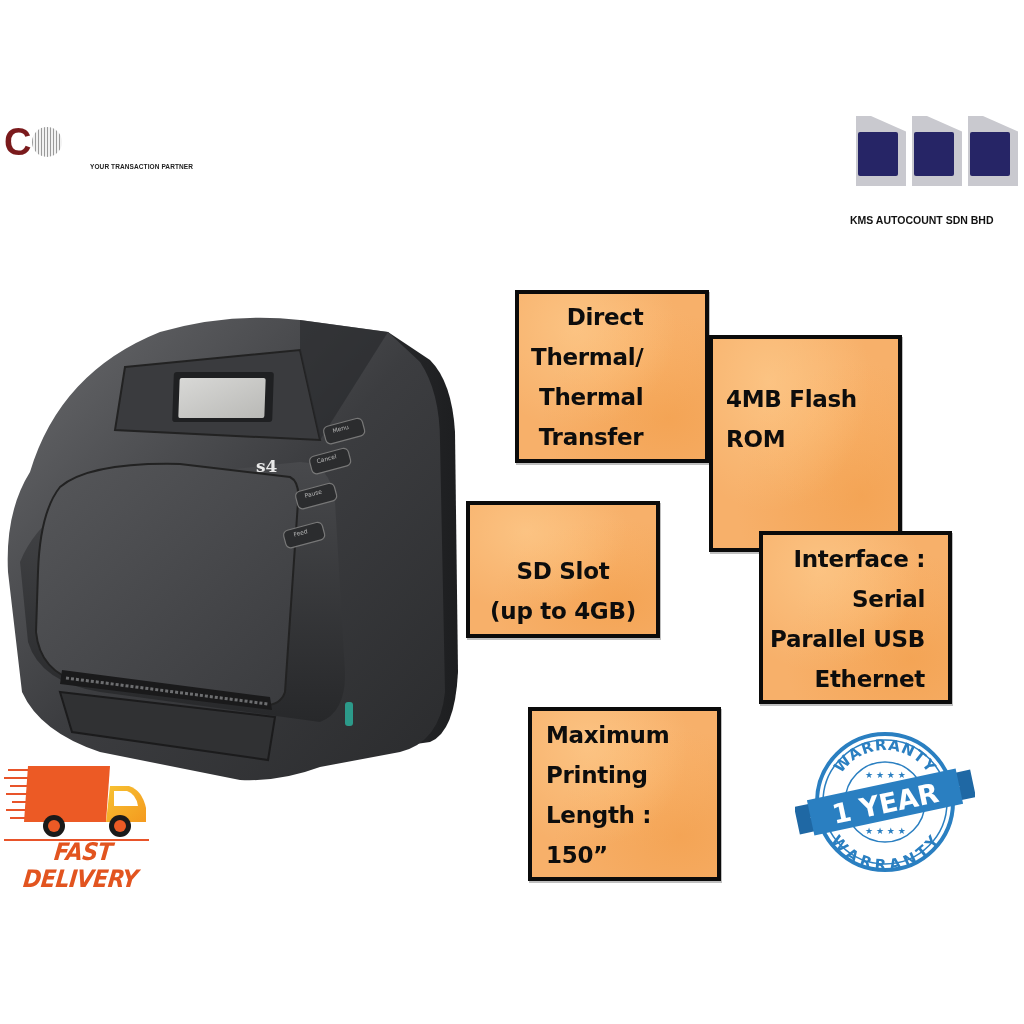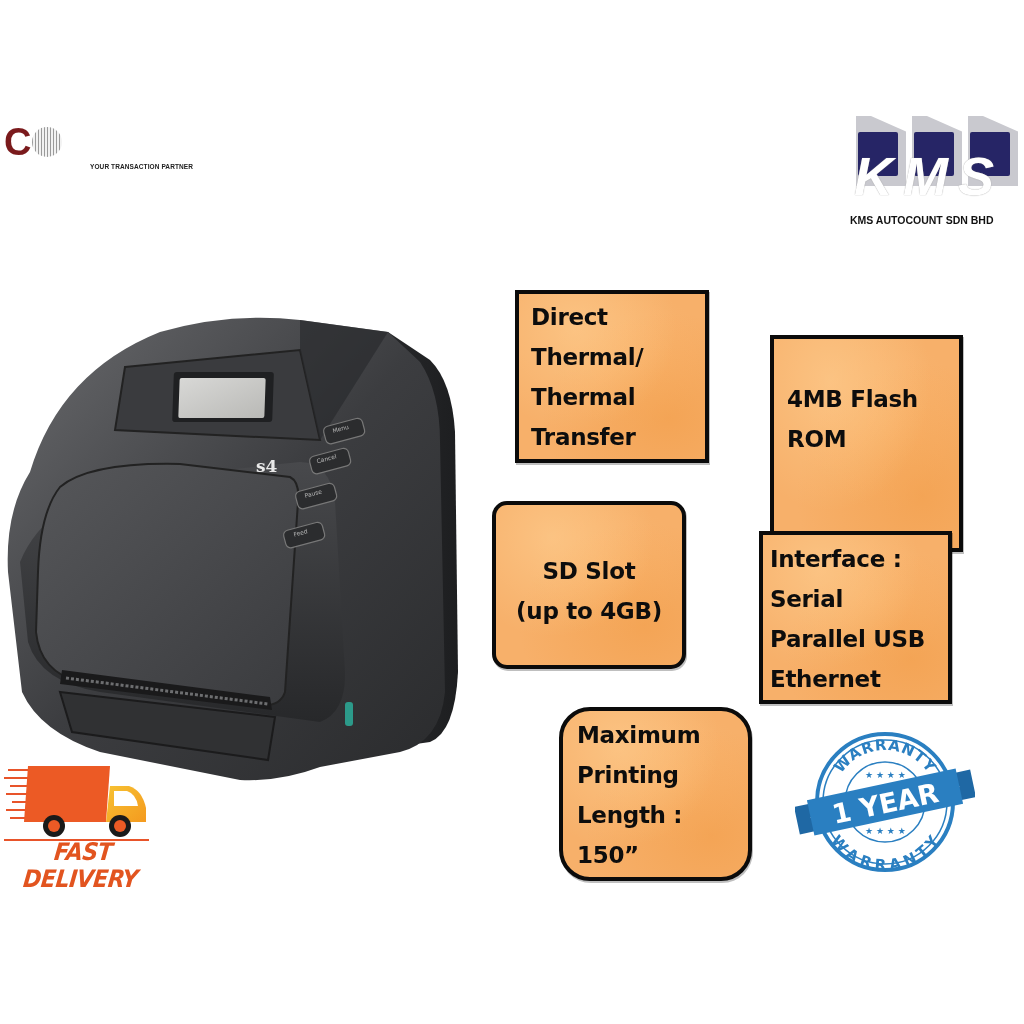--- a/index.html
+++ b/index.html
@@ -64,29 +64,29 @@
         radial-gradient(ellipse at 30% 20%, rgba(255,210,150,0.55), rgba(255,210,150,0) 55%),
         radial-gradient(ellipse at 80% 75%, rgba(240,150,60,0.45), rgba(240,150,60,0) 60%),
         radial-gradient(ellipse at 60% 40%, rgba(255,190,120,0.4), rgba(255,190,120,0) 50%),
         #f7b06a;
       box-shadow: 1px 2px 0 rgba(0,0,0,0.25);
       font-family: "DejaVu Sans", sans-serif; font-weight: bold;
       color: #0d0d0d; font-size: 23px; line-height: 40px;
     }
     .fbox .txt { position: absolute; white-space: pre; letter-spacing: -0.3px; }
 
-    #box1 { left: 515px; top: 290px; width: 194px; height: 173px; }
+    #box1 { left: 515px; top: 290px; width: 194px; height: 173px; text-align: right; }
     #box1 .txt { left: 12px; top: 3px; }
-    #box2 { left: 770px; top: 335px; width: 193px; height: 217px; }
+    #box2 { left: 709px; top: 335px; width: 193px; height: 217px; }
     #box2 .txt { left: 13px; top: 40px; }
-    #box3 { left: 492px; top: 501px; width: 194px; height: 168px; border-radius: 15px; }
+    #box3 { left: 466px; top: 501px; width: 194px; height: 137px; }
     #box3 .txt { left: 0; width: 186px; text-align: center; top: 46px; }
-    #box4 { left: 759px; top: 531px; width: 193px; height: 173px; }
+    #box4 { left: 759px; top: 531px; width: 193px; height: 173px; text-align: right; }
     #box4 .txt { left: 7px; top: 4px; }
-    #box5 { left: 559px; top: 707px; width: 193px; height: 174px; border-radius: 31px; }
+    #box5 { left: 528px; top: 707px; width: 193px; height: 174px; }
     #box5 .txt { left: 14px; top: 4px; }
 
     
     #fast { left: 4px; top: 760px; width: 150px; height: 145px; }
     #fast .label {
       position: absolute; left: 8px; top: 82px; width: 140px;
       font-family: "DejaVu Sans", sans-serif; font-weight: bold; font-style: italic;
       color: #e2541f; font-size: 22px; line-height: 24px; text-align: center;
       letter-spacing: -0.5px; transform: skewX(-6deg) scaleY(1.1);
     }
@@ -111,21 +111,20 @@
       <div class="tile"></div>
     </div>
   <div class="tile-wrap" style="left:58px">
       <div class="tile-bg"></div>
       <div class="tile"></div>
     </div>
   <div class="tile-wrap" style="left:114px">
       <div class="tile-bg"></div>
       <div class="tile"></div>
     </div>
-  <div class="letters">KMS</div>
   <div class="sub">KMS AUTOCOUNT SDN BHD</div>
 </div>
 
 <div id="printer" class="abs">
   <svg width="470" height="485" viewBox="0 0 470 485" xmlns="http://www.w3.org/2000/svg">
     <defs>
       <linearGradient id="topg" x1="0" y1="0" x2="1" y2="1">
         <stop offset="0" stop-color="#6a6b6e"></stop>
         <stop offset="0.5" stop-color="#3c3d40"></stop>
         <stop offset="1" stop-color="#2a2b2d"></stop>

